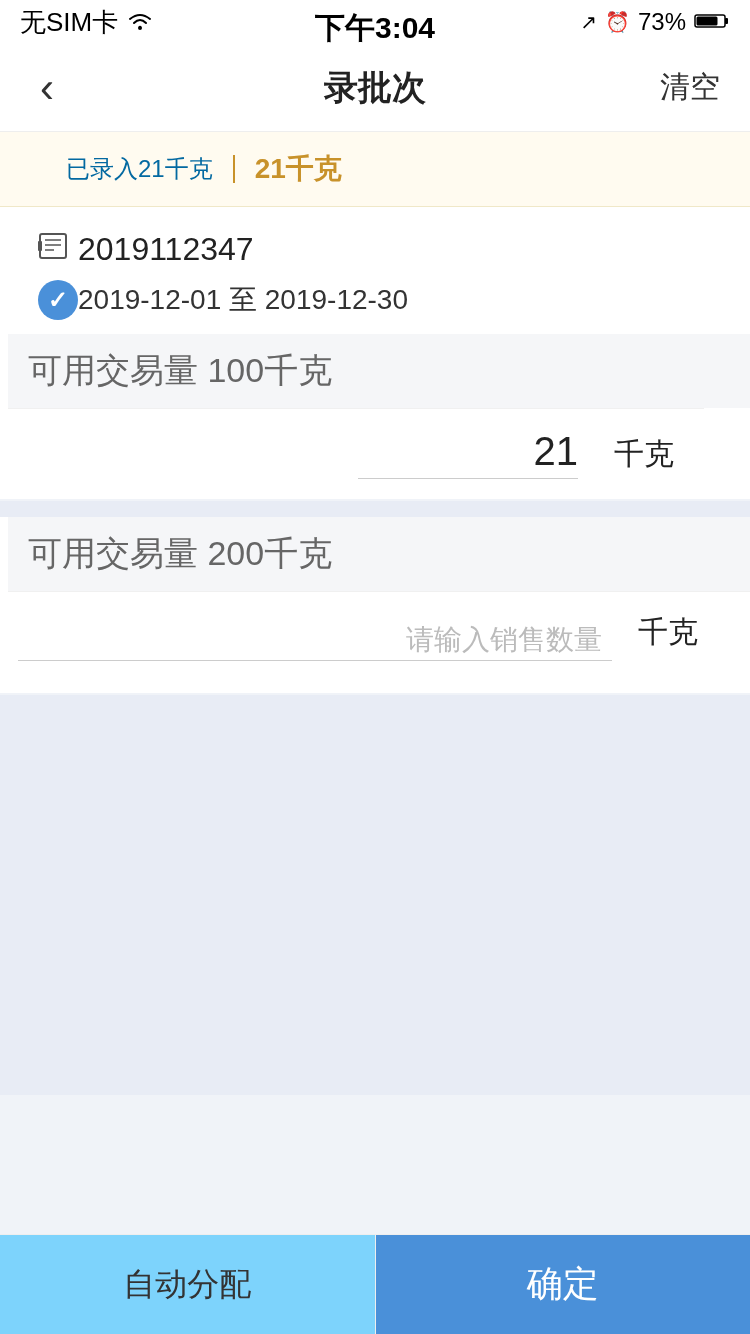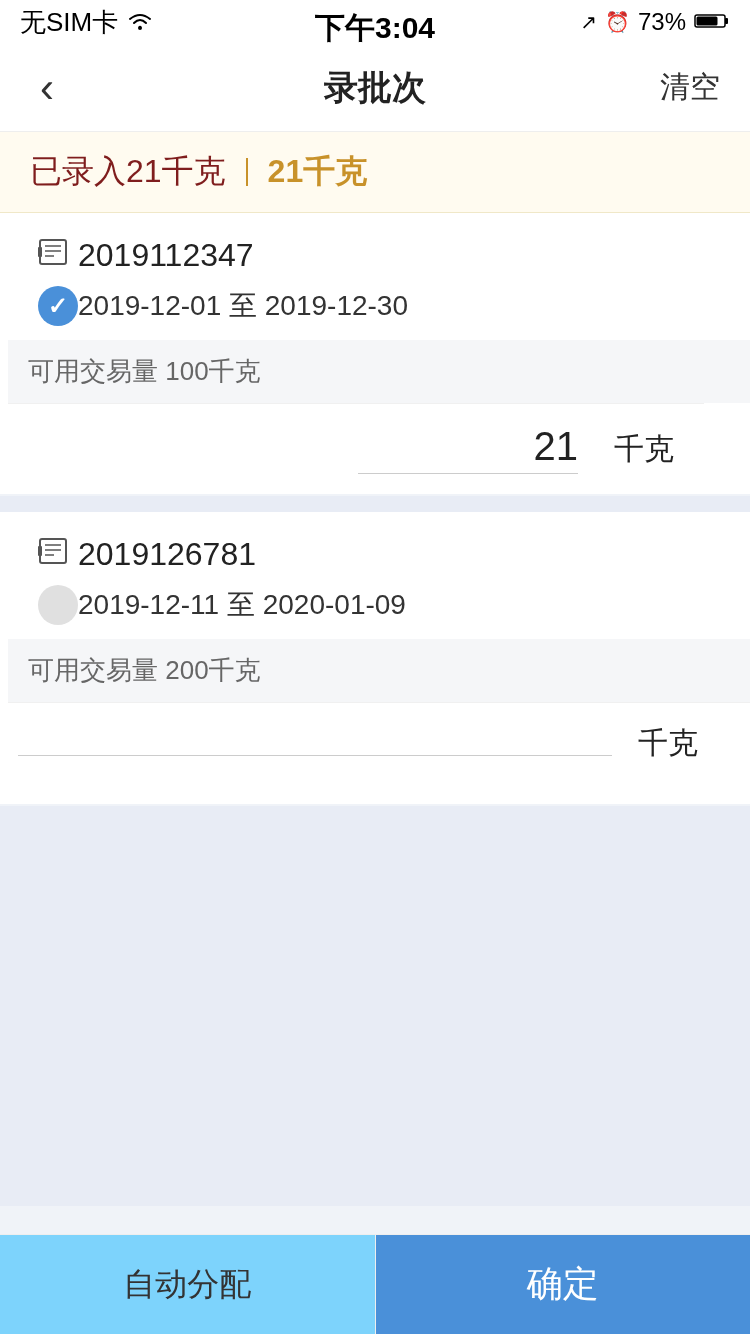--- a/index.html
+++ b/index.html
@@ -82,31 +82,32 @@
     .summary-banner {
       width: 750px;
       background: #fffbf0;
       padding: 18px 30px;
       display: flex;
       align-items: center;
       gap: 0;
       border-bottom: 1px solid #f0e8c8;
     }
     .summary-label {
-      font-size: 32px;
-      color: #7f1d1d;
+      font-size: 24px;
+      color: #0369a1;
+      margin-left: 36px;
     }
     .summary-divider {
       width: 2px;
       height: 28px;
       background: #c8922a;
       margin: 0 20px;
     }
     .summary-value {
-      font-size: 32px;
+      font-size: 28px;
       color: #c8922a;
       font-weight: 600;
     }
 
     
     .batch-card {
       width: 750px;
       background: #fff;
       margin-bottom: 2px;
       padding-left: 8px;
@@ -155,21 +156,21 @@
       font-size: 24px;
       font-weight: 700;
     }
     .batch-date-text {
       font-size: 28px;
       color: #333;
     }
     .batch-avail-row {
       background: #f5f6f8;
       padding: 14px 20px;
-      font-size: 26px;
+      font-size: 34px;
       color: #666;
       margin-bottom: 0;
     }
 
     
     .amount-row {
       width: 696px;
       background: #fff;
       padding: 20px 30px 20px 0;
       display: flex;
@@ -355,42 +356,25 @@
         <input class="amount-input" type="text" value="21" style="width: 80px; font-size: 40px; text-align: right; border: none; outline: none; background: transparent; color: rgb(34, 34, 34); font-weight: 500;">
         <div class="underline"></div>
       </div>
       <span class="amount-unit" style="margin-left:16px;">千克</span>
     </div>
   </div>
 
   <div class="section-divider"></div>
 
   <div class="batch-card">
-    <div class="batch-card-inner">
-      <div class="batch-id-row">
-        <span class="batch-id-icon">
-          <svg width="30" height="28" viewBox="0 0 30 28" fill="none">
-            <rect x="2" y="2" width="26" height="24" rx="2" stroke="#555" stroke-width="2"></rect>
-            <line x1="7" y1="8" x2="23" y2="8" stroke="#555" stroke-width="1.5"></line>
-            <line x1="7" y1="13" x2="23" y2="13" stroke="#555" stroke-width="1.5"></line>
-            <line x1="7" y1="18" x2="16" y2="18" stroke="#555" stroke-width="1.5"></line>
-            <rect x="0" y="9" width="4" height="10" rx="1" fill="#555"></rect>
-          </svg>
-        </span>
-        <span class="batch-id-text">2019126781</span>
-      </div>
-      <div class="batch-date-row">
-        <div class="batch-checkbox unchecked"></div>
-        <span class="batch-date-text">2019-12-11 至 2020-01-09</span>
-      </div>
-    </div>
     <div class="batch-avail-row">可用交易量 200千克</div>
 
     <div class="amount-row-2">
       <div class="input-underline-wrapper" style="flex:1; align-items:flex-end;">
+        <input class="qty-input" type="text" placeholder="请输入销售数量" style="font-size: 28px; text-align: right; border: none; outline: none; background: transparent; color: rgb(187, 187, 187); width: 100%; padding-right: 10px;">
         <div style="width:calc(100% - 10px); height:1px; background:#ccc; margin-top:4px;"></div>
       </div>
       <span class="amount-unit" style="margin-left:16px; margin-right:30px; padding-bottom: 20px;">千克</span>
     </div>
   </div>
 
   <div class="bottom-spacer"></div>
 
 </div>
 

